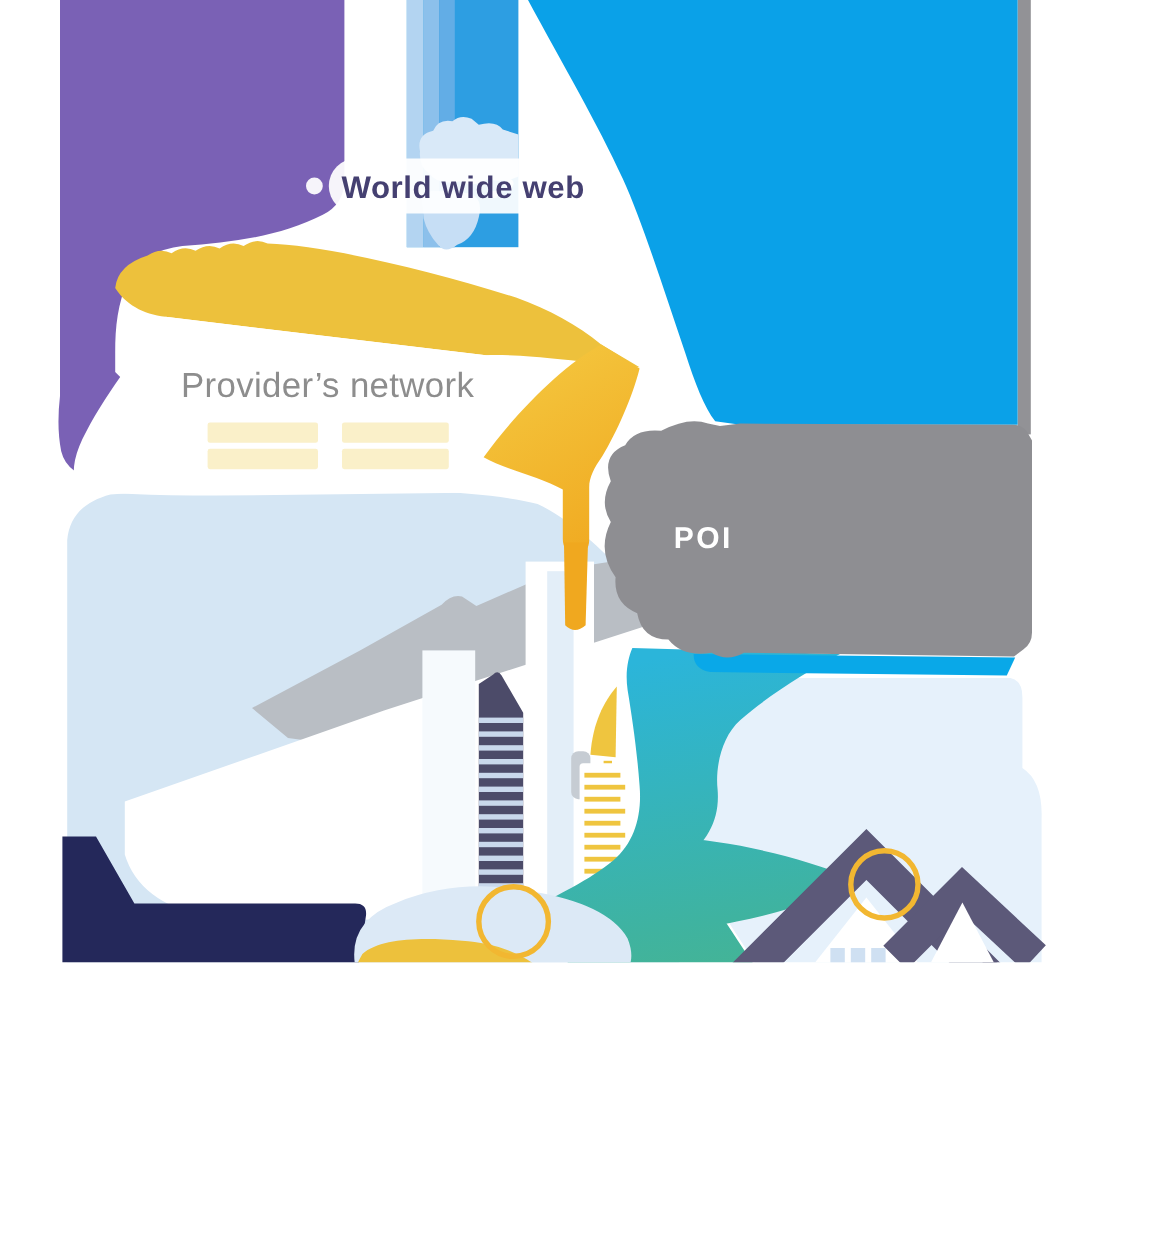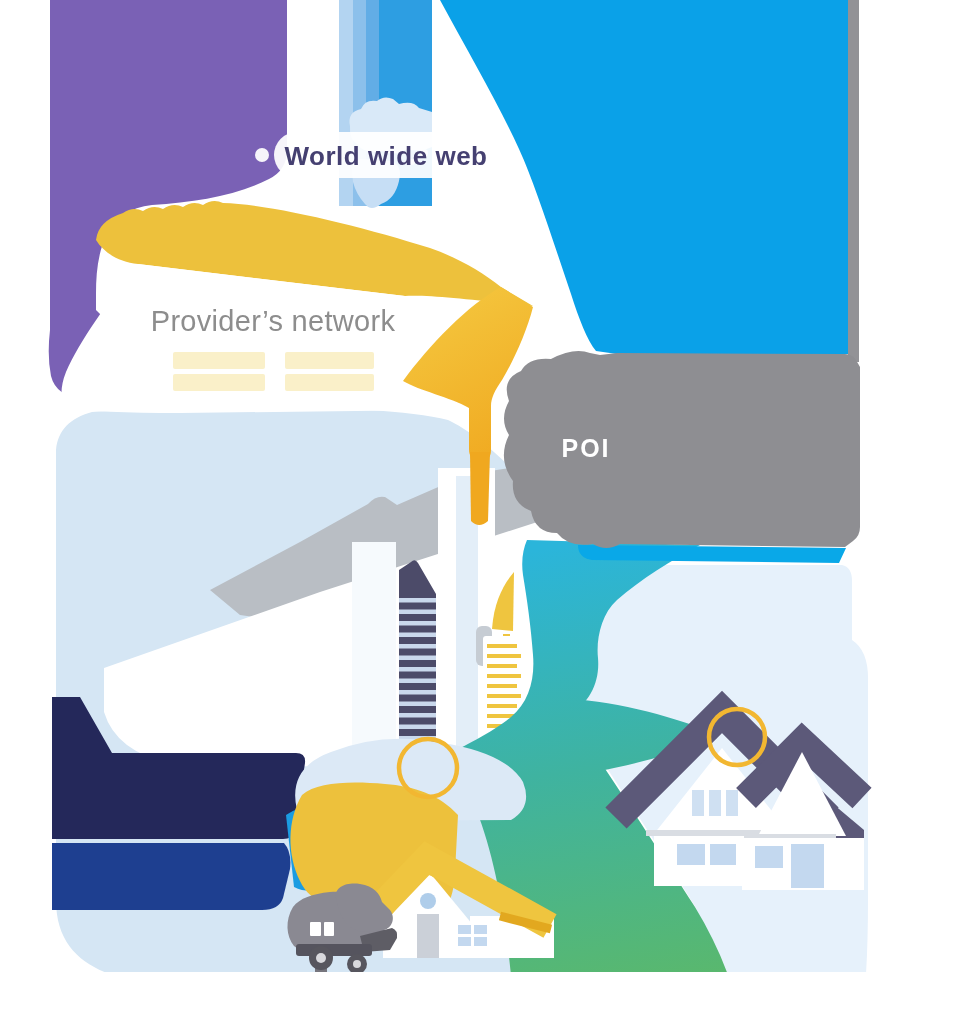--- a/index.html
+++ b/index.html
@@ -1,16 +1,16 @@
 <!DOCTYPE html>
 <html><head>
 <meta charset="utf-8">
 <style>
   html,body{margin:0;padding:0;background:#ffffff;}
-  .stage{position:relative;width:960px;height:972px;background:#ffffff;overflow:hidden;}
+  .stage{position:relative;width:960px;height:802px;background:#ffffff;overflow:hidden;}
   svg{display:block;}
   text{font-family:"Liberation Sans",sans-serif;}
   .t-www{font-size:26px;font-weight:700;letter-spacing:.5px;}
   .t-provider{font-size:29px;font-weight:400;letter-spacing:.3px;}
   .t-poi{font-size:25px;font-weight:700;letter-spacing:2px;}
 </style>
 </head>
 <body>
 
 <div class="stage">

